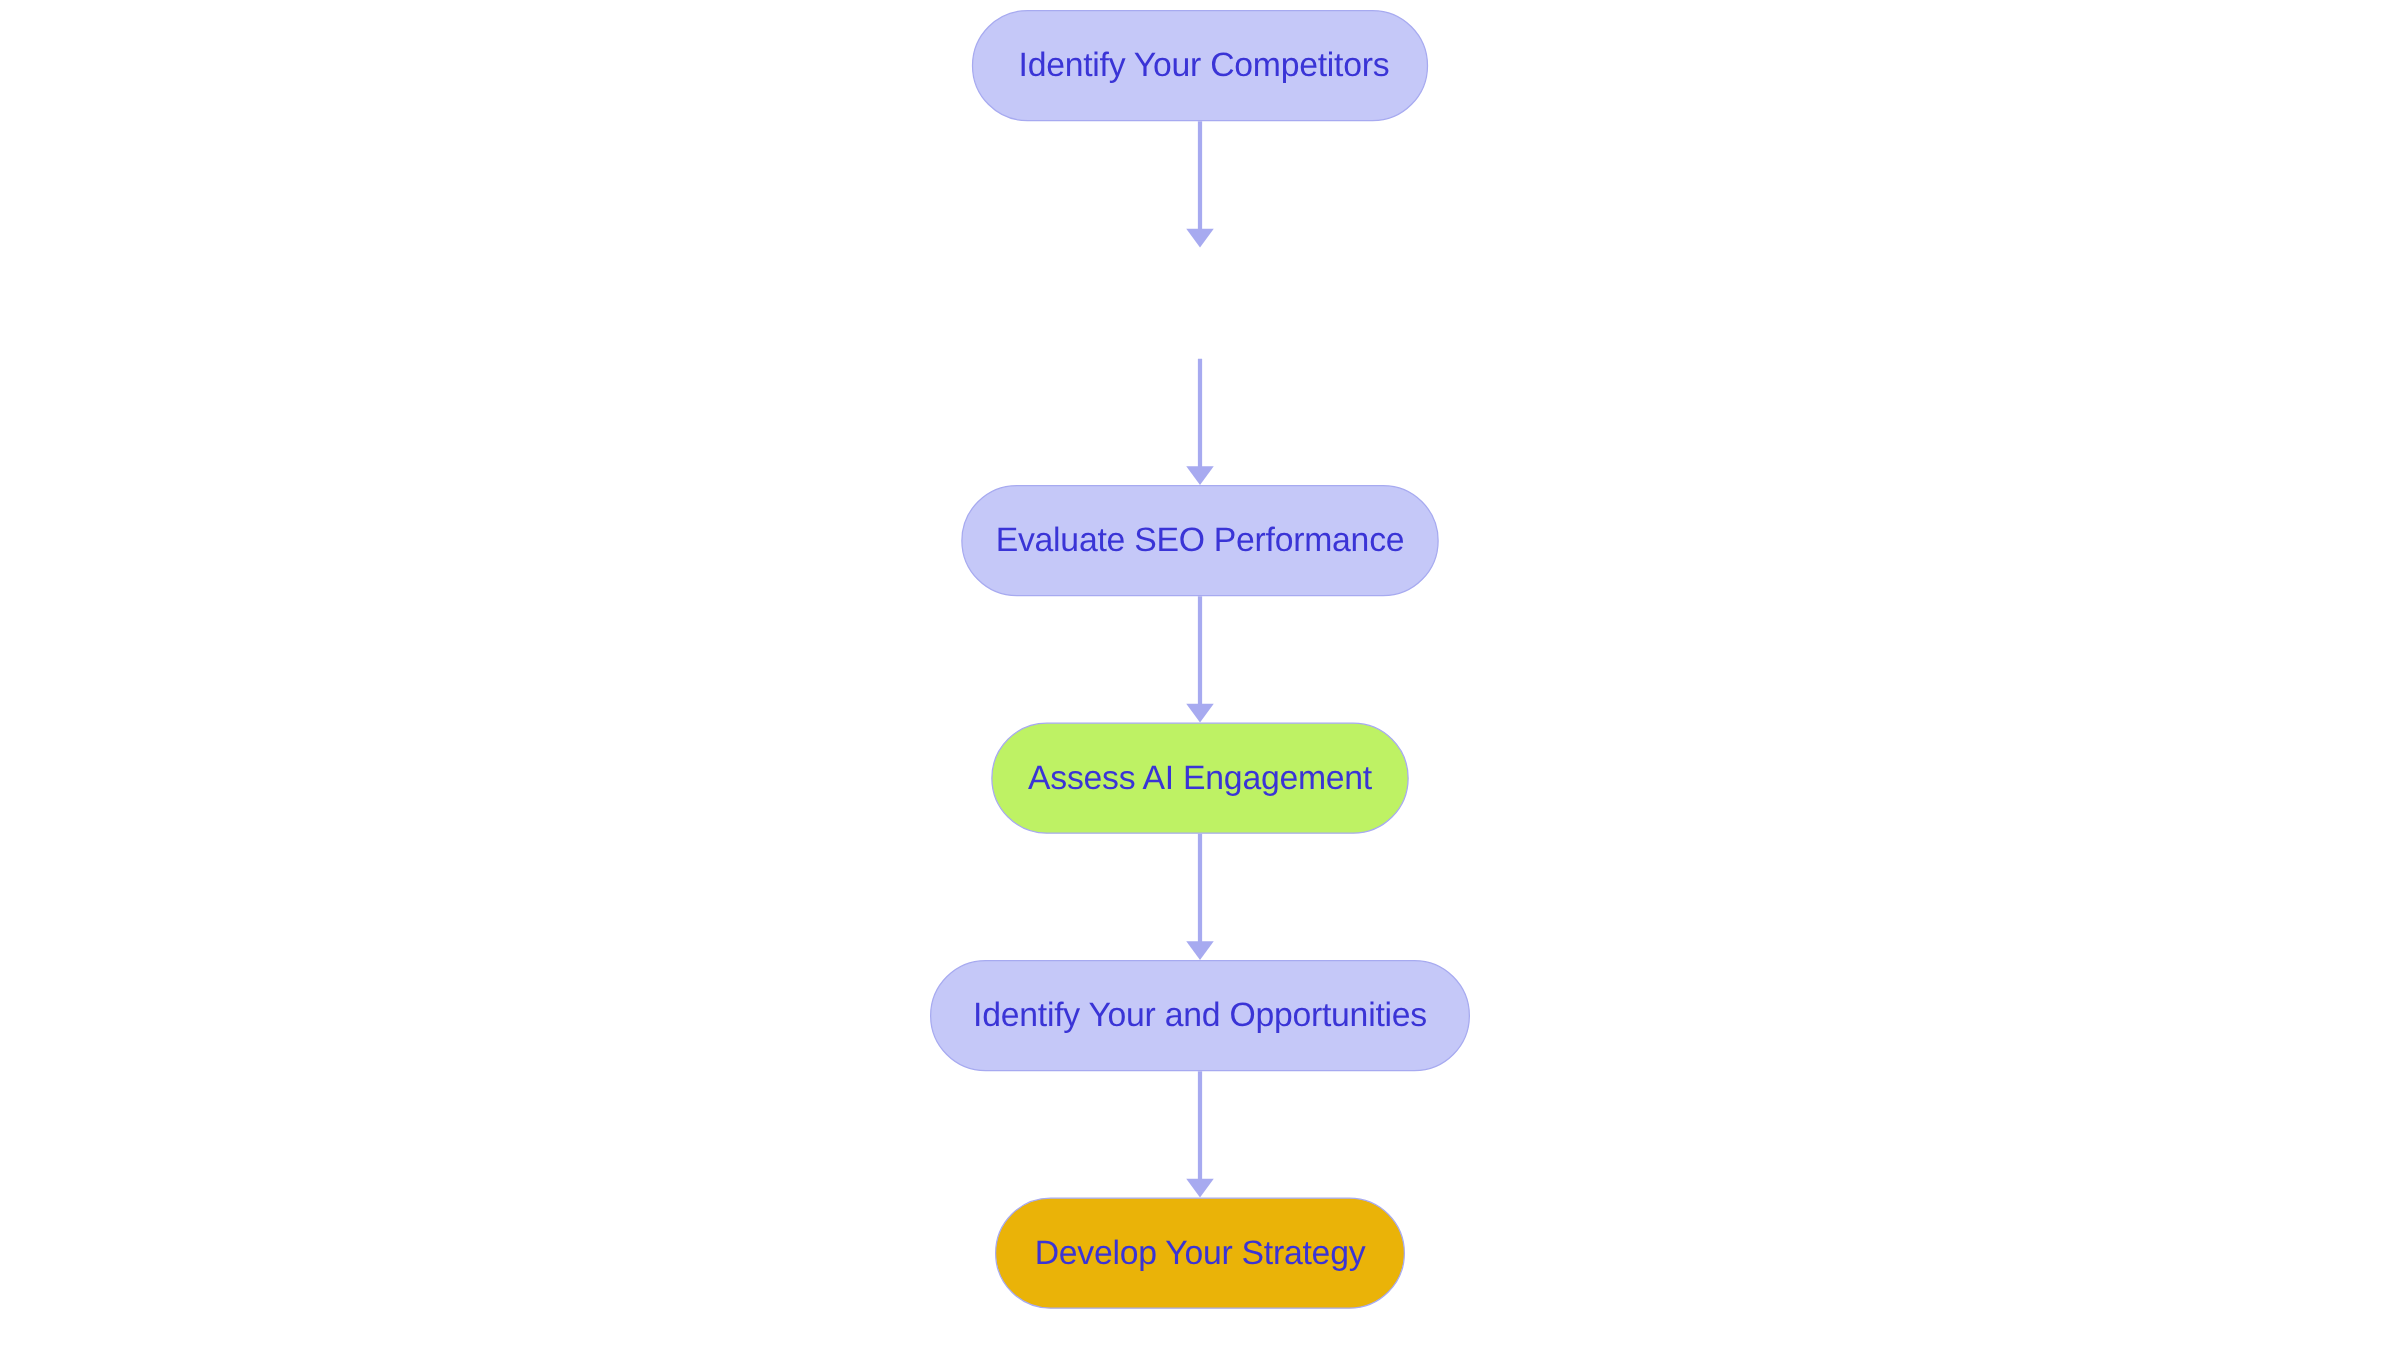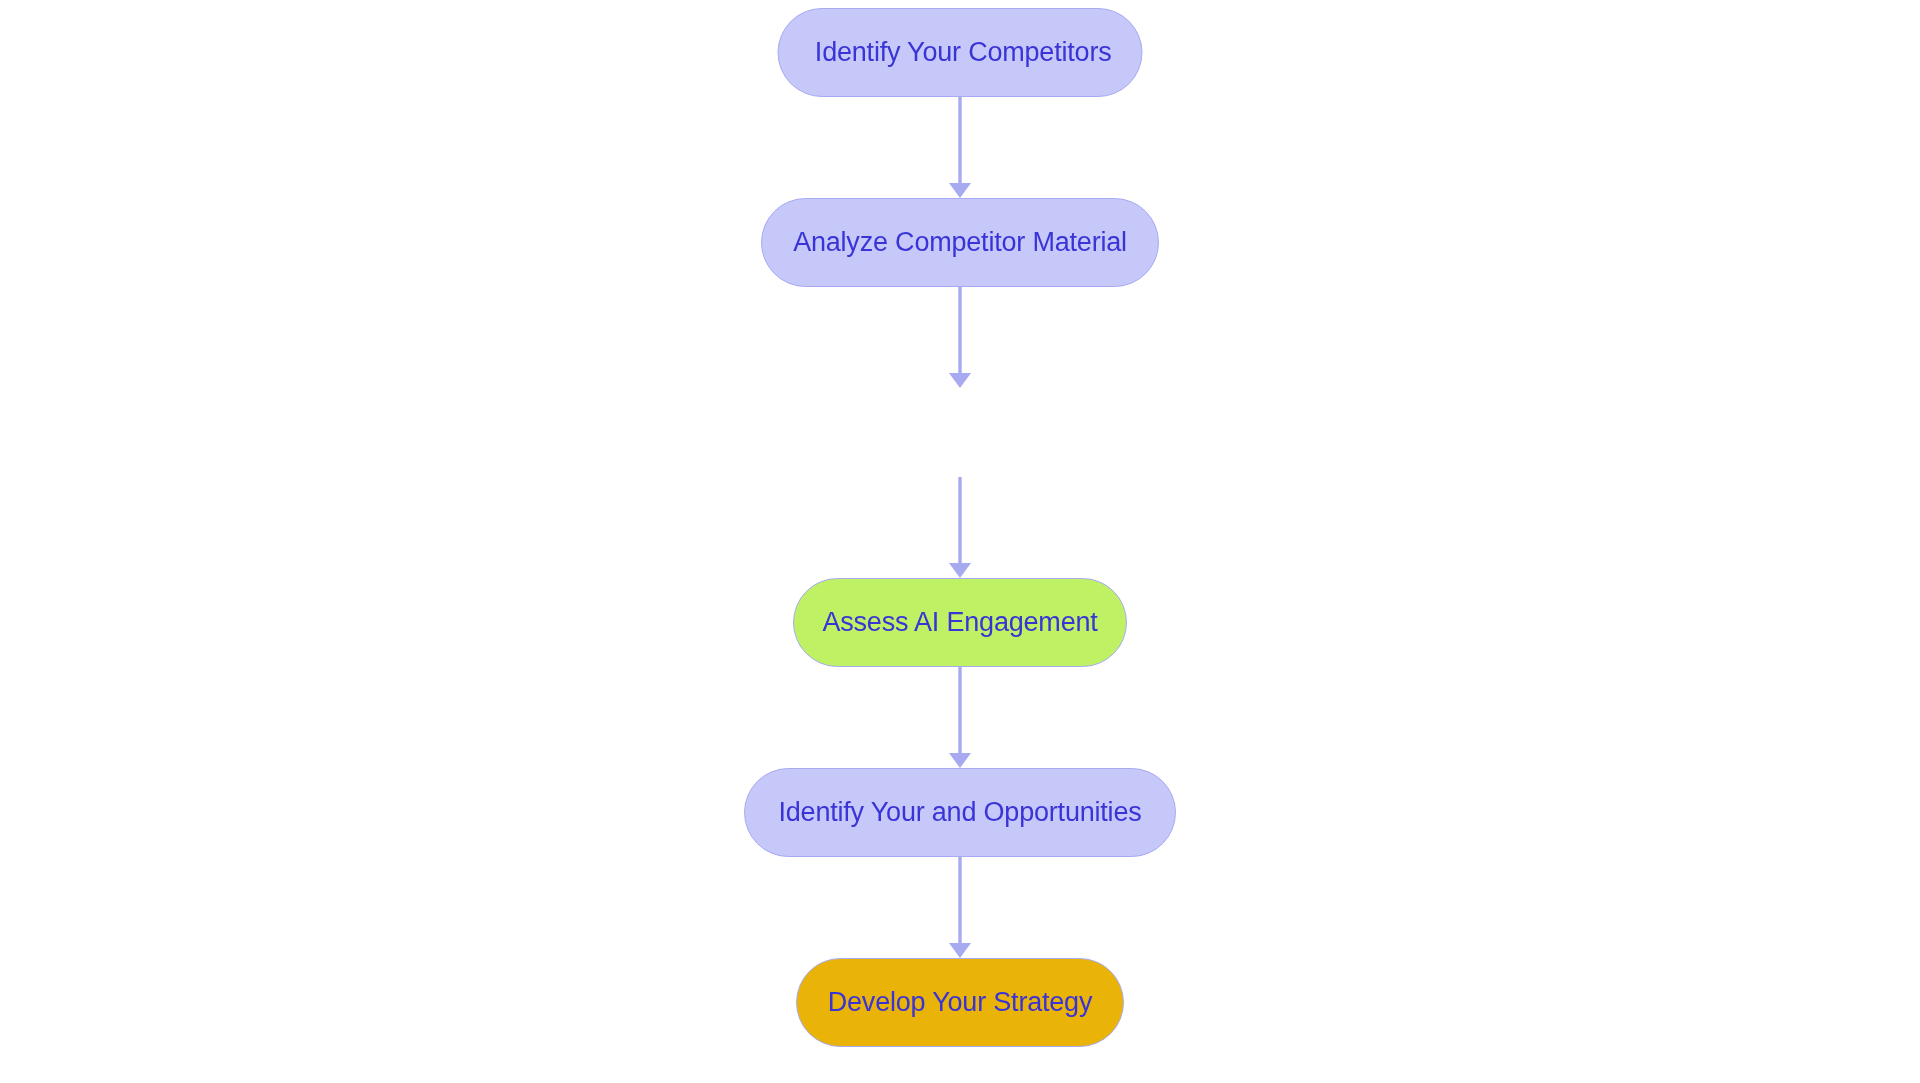--- a/index.html
+++ b/index.html
@@ -81,31 +81,31 @@
       <span class="node-label" style="color: rgb(58, 52, 214);">Identify Your Competitors</span>
     </div>
 
     <div class="connector" style="top: 97px; height: 101px;">
       <svg width="26" height="101" viewBox="0 0 26 101" xmlns="http://www.w3.org/2000/svg">
         <line x1="13" y1="0" x2="13" y2="88" stroke="#A7AAF0" stroke-width="3.4"></line>
         <polygon points="2,86 24,86 13,101" fill="#A7AAF0"></polygon>
       </svg>
     </div>
 
-    <div class="node" style="width: 398px; top: 198px; background: rgb(197, 200, 248); border-color: rgb(167, 170, 240);">
-      <span class="node-label" style="color: rgb(58, 52, 214);">Analyze Competitor Material</span>
-    </div>
 
     <div class="connector" style="top: 287px; height: 101px;">
       <svg width="26" height="101" viewBox="0 0 26 101" xmlns="http://www.w3.org/2000/svg">
         <line x1="13" y1="0" x2="13" y2="88" stroke="#A7AAF0" stroke-width="3.4"></line>
         <polygon points="2,86 24,86 13,101" fill="#A7AAF0"></polygon>
       </svg>
     </div>
 
+    <div class="node" style="width: 382px; top: 388px; background: rgb(197, 200, 248); border-color: rgb(167, 170, 240);">
+      <span class="node-label" style="color: rgb(58, 52, 214);">Evaluate SEO Performance</span>
+    </div>
 
     <div class="connector" style="top: 477px; height: 101px;">
       <svg width="26" height="101" viewBox="0 0 26 101" xmlns="http://www.w3.org/2000/svg">
         <line x1="13" y1="0" x2="13" y2="88" stroke="#A7AAF0" stroke-width="3.4"></line>
         <polygon points="2,86 24,86 13,101" fill="#A7AAF0"></polygon>
       </svg>
     </div>
 
     <div class="node" style="width: 334px; top: 578px; background: #bef264; border-color: rgb(167, 170, 240);">
       <span class="node-label" style="color: rgb(58, 52, 214);">Assess AI Engagement</span>

